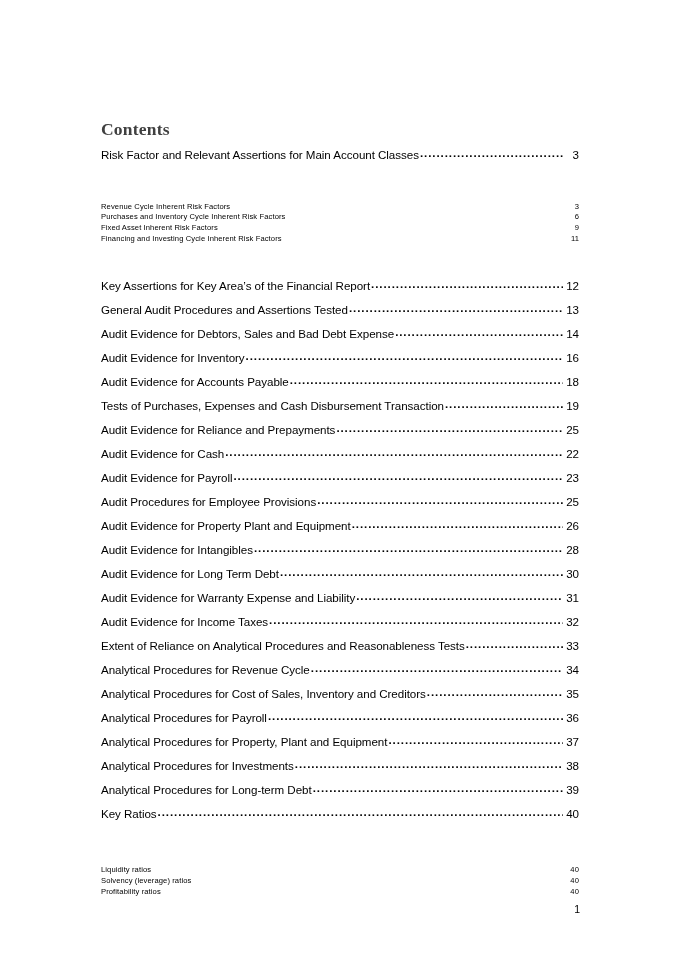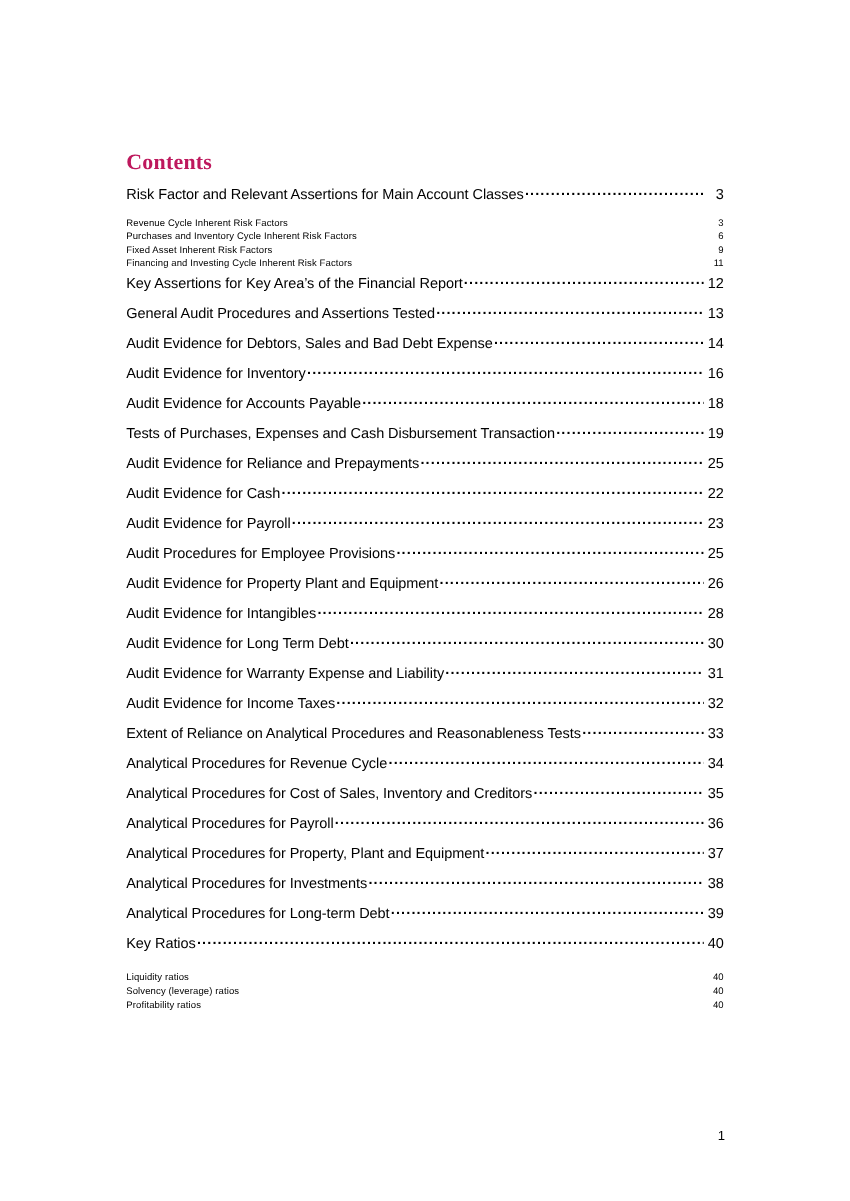--- a/index.html
+++ b/index.html
@@ -31,21 +31,21 @@
     top: 120px;
     width: 478px;
   }
 
   
   .contents-heading {
     font-family: "Liberation Serif", serif;
     font-weight: bold;
     font-size: 17.5px;
     letter-spacing: 0.2px;
-    color: #be185d;
+    color: #404040;
     line-height: 1.1;
     margin-bottom: 8px;
   }
 
   
   .toc-row {
     display: flex;
     align-items: baseline;
     width: 100%;
     white-space: nowrap;
@@ -88,26 +88,27 @@
   }
   .lvl1 .toc-page {
     padding-left: 2px;
     min-width: 16px;
   }
 
   
   .lvl1.first { height: 22px; }
 
   
-  .lvl1.after-sub { height: 24px; }
+  .lvl1.after-sub { height: 24px; margin-top: 32px; }
 
   
   .sublist {
     padding-top: 4px;
     padding-bottom: 3px;
+    margin-top: 28px;
   }
 
   .lvl2 {
     font-size: 7.6px;
     font-weight: normal;
     line-height: 10.6px;
     height: 10.6px;
     letter-spacing: 0.1px;
   }
   .lvl2 .toc-leader::after { content: ""; }

